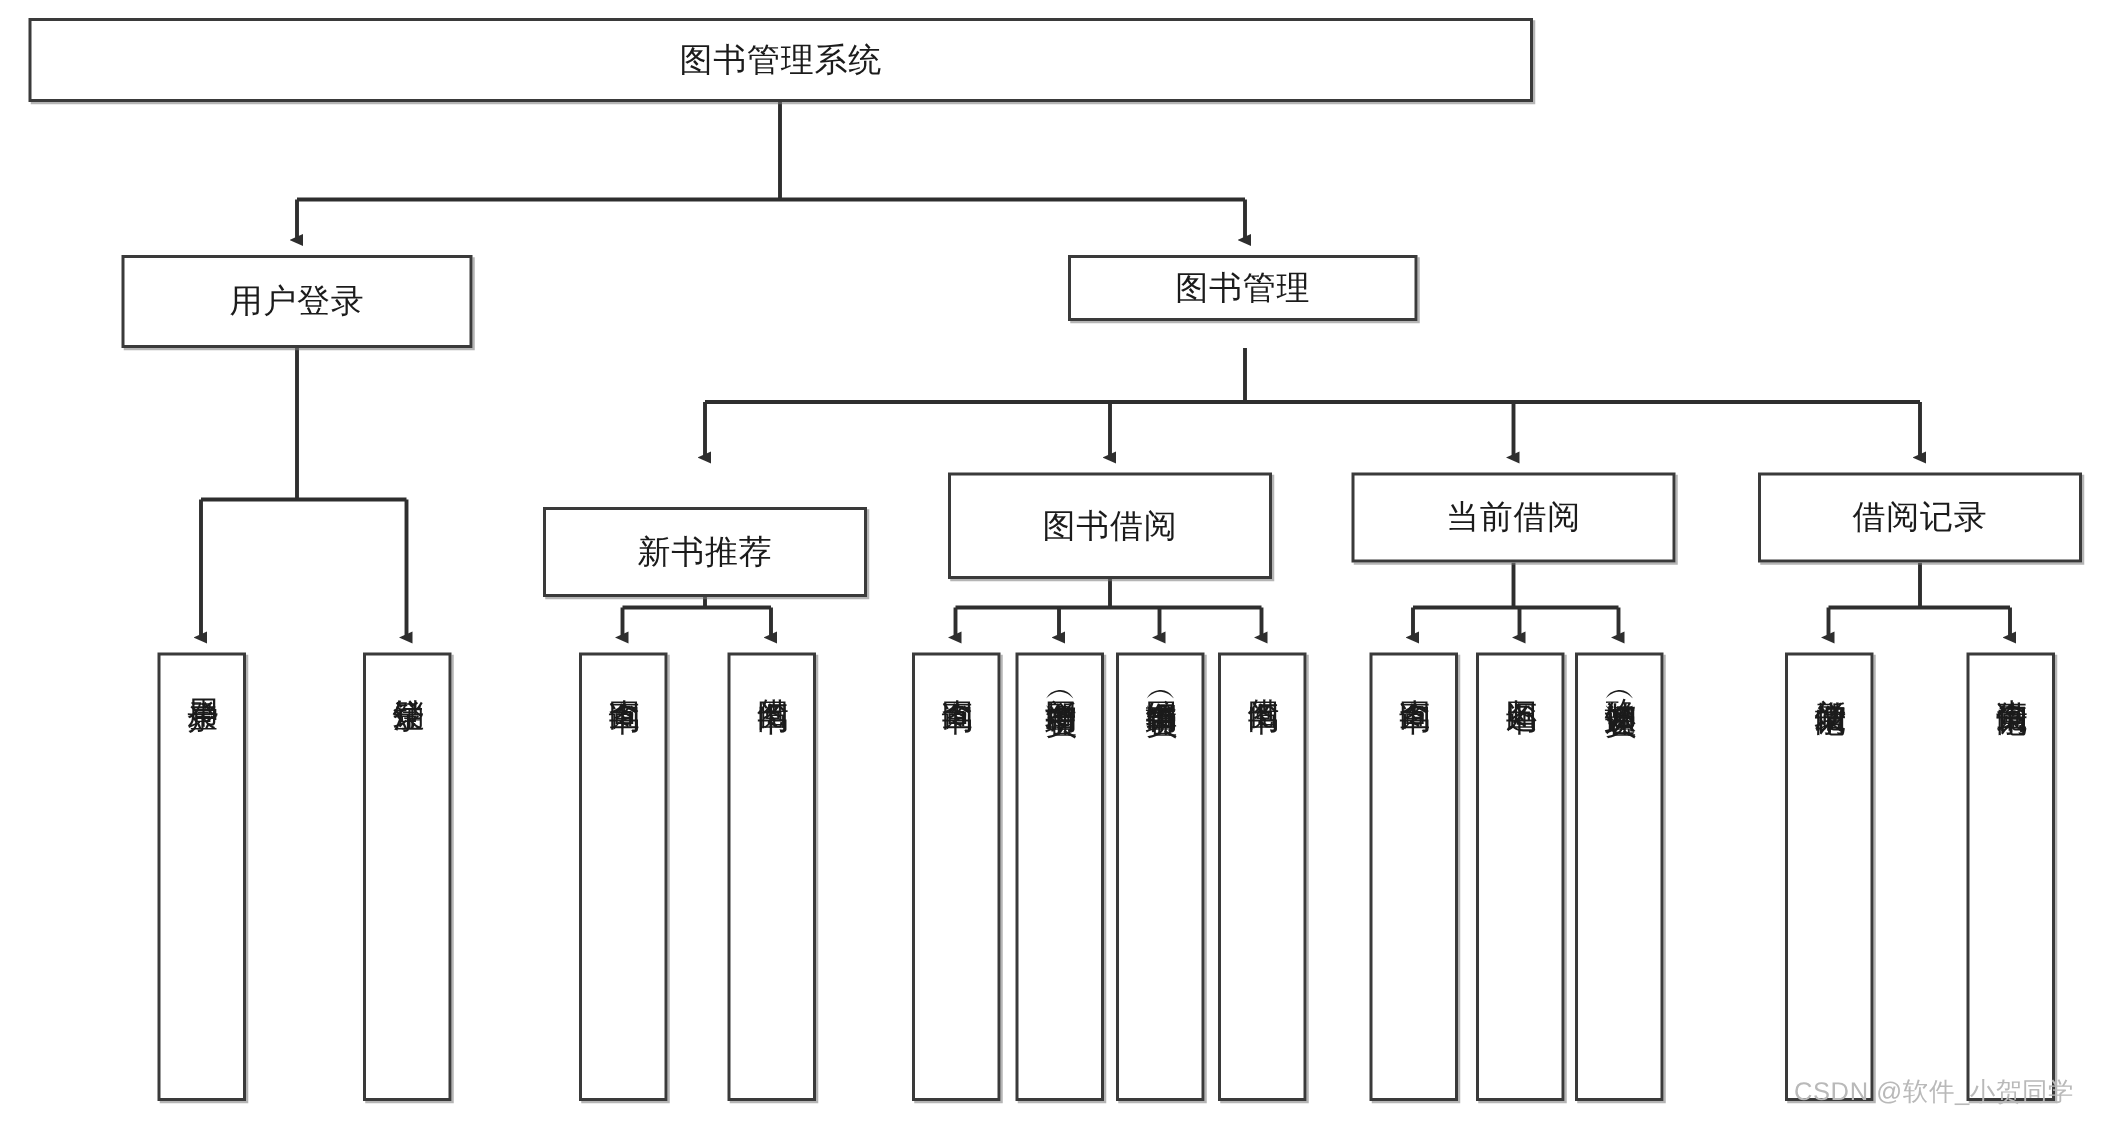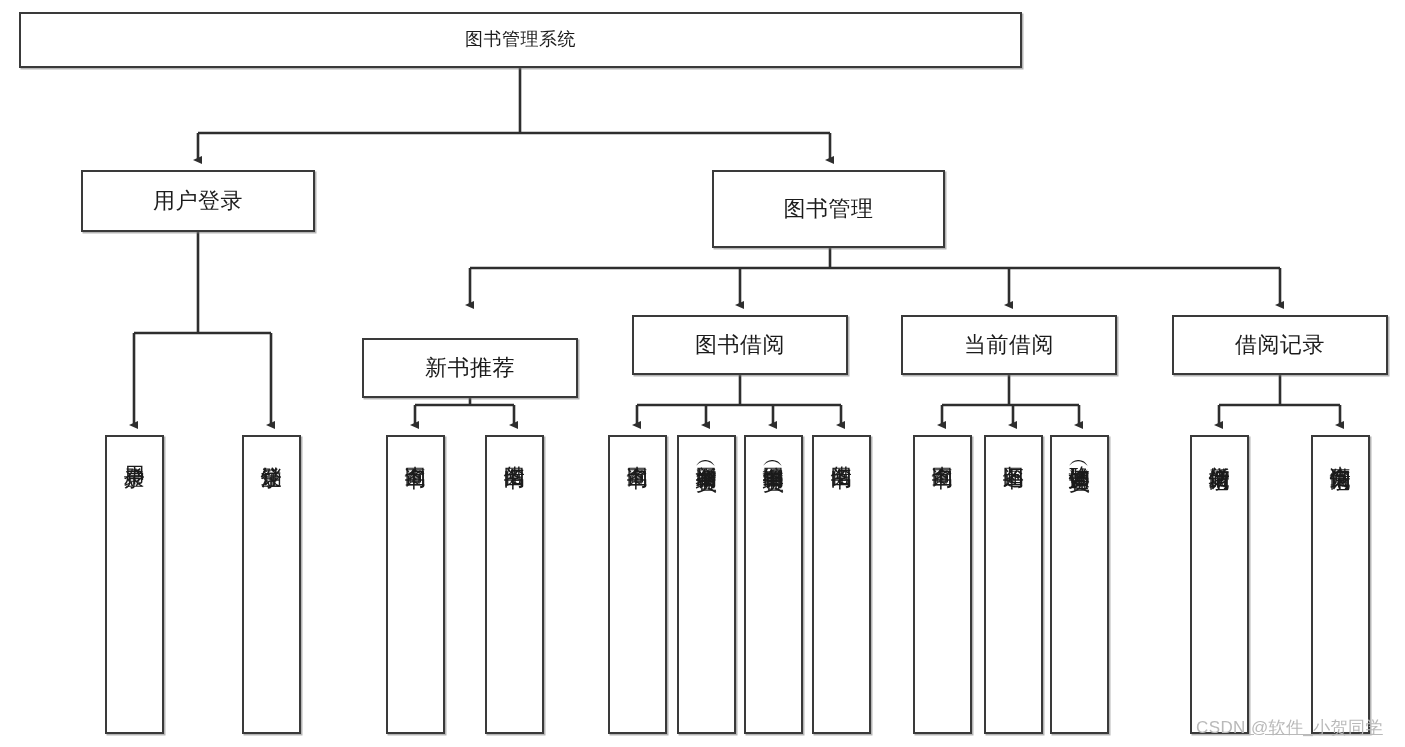--- a/index.html
+++ b/index.html
@@ -40,21 +40,21 @@
     display: block;
     text-align: center;
     line-height: 1.18;
     white-space: nowrap;
   }
   .node.horizontal .label {
     font-size: 22px;
     letter-spacing: 0.5px;
   }
   .node.root .label {
-    font-size: 18px;
+    font-size: 22px;
   }
   .node.vertical {
     align-items: flex-start;
     justify-content: center;
     padding-top: 12px;
   }
   .node.vertical .label {
     writing-mode: vertical-rl;
     text-orientation: upright;
     font-size: 21px;
@@ -125,28 +125,28 @@
     </g>
   </svg>
 
   <div class="node root horizontal" style="left: 19px; top: 12px; width: 1003px; height: 56px;">
     <span class="label">图书管理系统</span>
   </div>
 
   <div class="node horizontal" style="left: 81px; top: 170px; width: 234px; height: 62px;">
     <span class="label">用户登录</span>
   </div>
-  <div class="node horizontal" style="left: 712px; top: 170px; width: 233px; height: 78px;">
+  <div class="node horizontal" style="left: 712px; top: 170px; width: 233px; height: 44px;">
     <span class="label">图书管理</span>
   </div>
 
   <div class="node horizontal" style="left: 362px; top: 315px; width: 216px; height: 60px; margin-top: 23px;">
     <span class="label">新书推荐</span>
   </div>
-  <div class="node horizontal" style="left: 632px; top: 315px; width: 216px; height: 60px;">
+  <div class="node horizontal" style="left: 632px; top: 315px; width: 216px; height: 71px;">
     <span class="label">图书借阅</span>
   </div>
   <div class="node horizontal" style="left: 1172px; top: 315px; width: 216px; height: 60px;">
     <span class="label">借阅记录</span>
   </div>
   <div class="node horizontal" style="left: 901px; top: 315px; width: 216px; height: 60px;">
     <span class="label">当前借阅</span>
   </div>
 
   <div class="node vertical" style="left: 105px; top: 435px; width: 59px; height: 299px;">
@@ -182,15 +182,15 @@
   <div class="node vertical" style="left: 1050px; top: 435px; width: 59px; height: 299px;">
     <span class="label">确认归还（管理员）</span>
   </div>
   <div class="node vertical" style="left: 1190px; top: 435px; width: 59px; height: 299px;">
     <span class="label">新增借阅记录</span>
   </div>
   <div class="node vertical" style="left: 1311px; top: 435px; width: 59px; height: 299px;">
     <span class="label">查询借阅记录</span>
   </div>
 
-  <div class="watermark" style="left: 1196px; top: 716px; text-decoration: underline;">CSDN @软件_小贺同学</div>
+  <div class="watermark" style="left: 1196px; top: 716px;">CSDN @软件_小贺同学</div>
 
 </div>
 
 </body></html>

